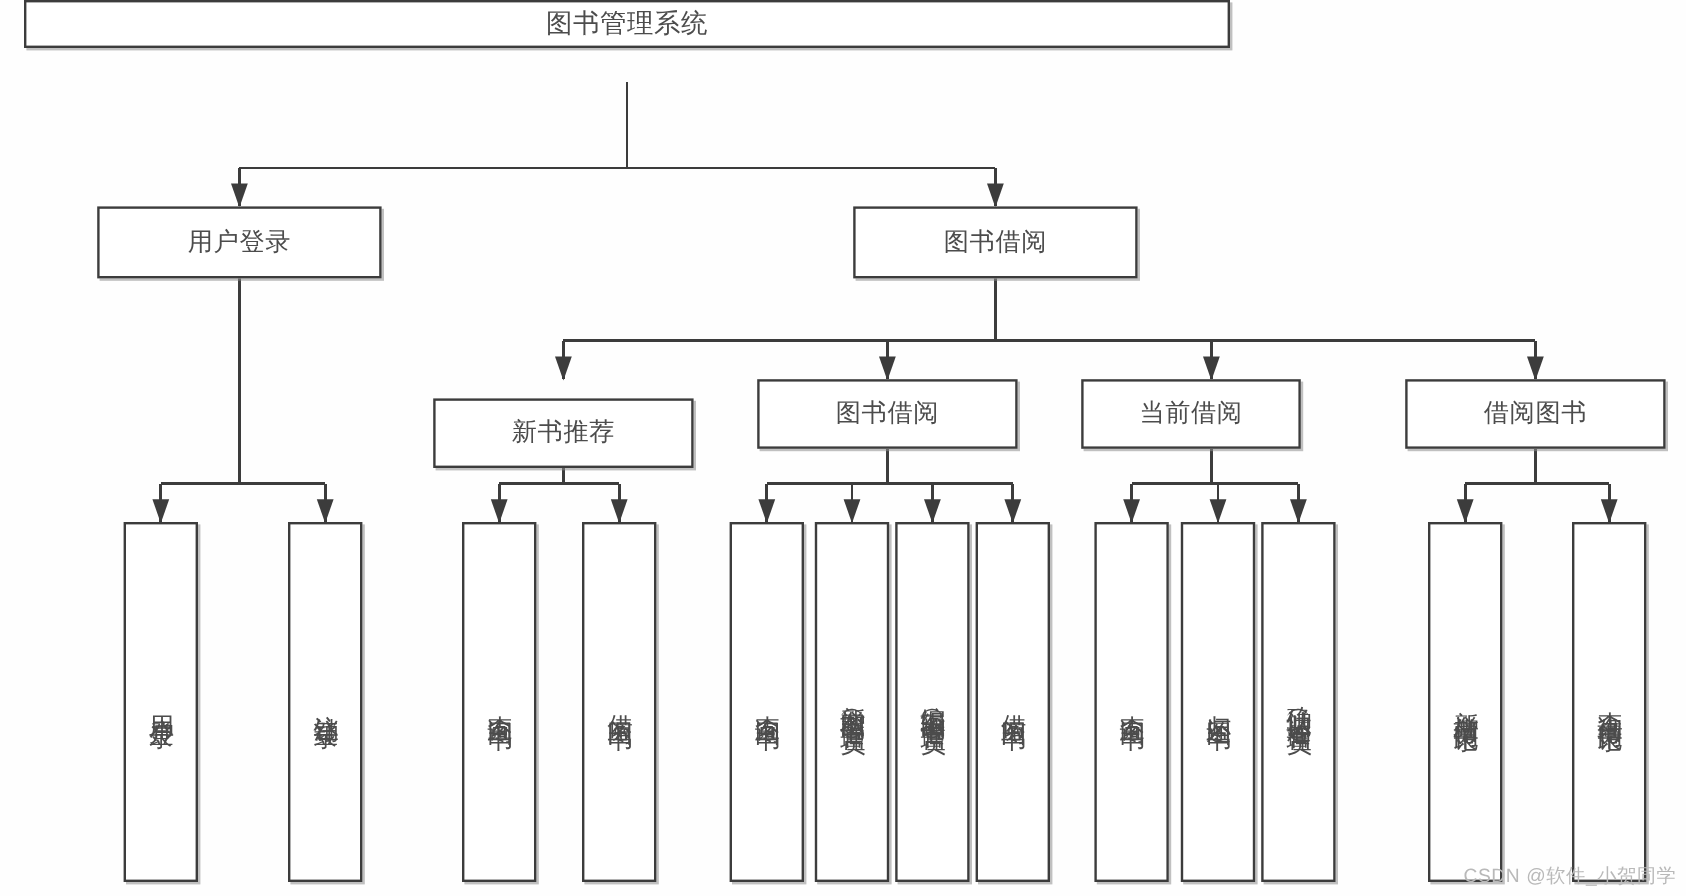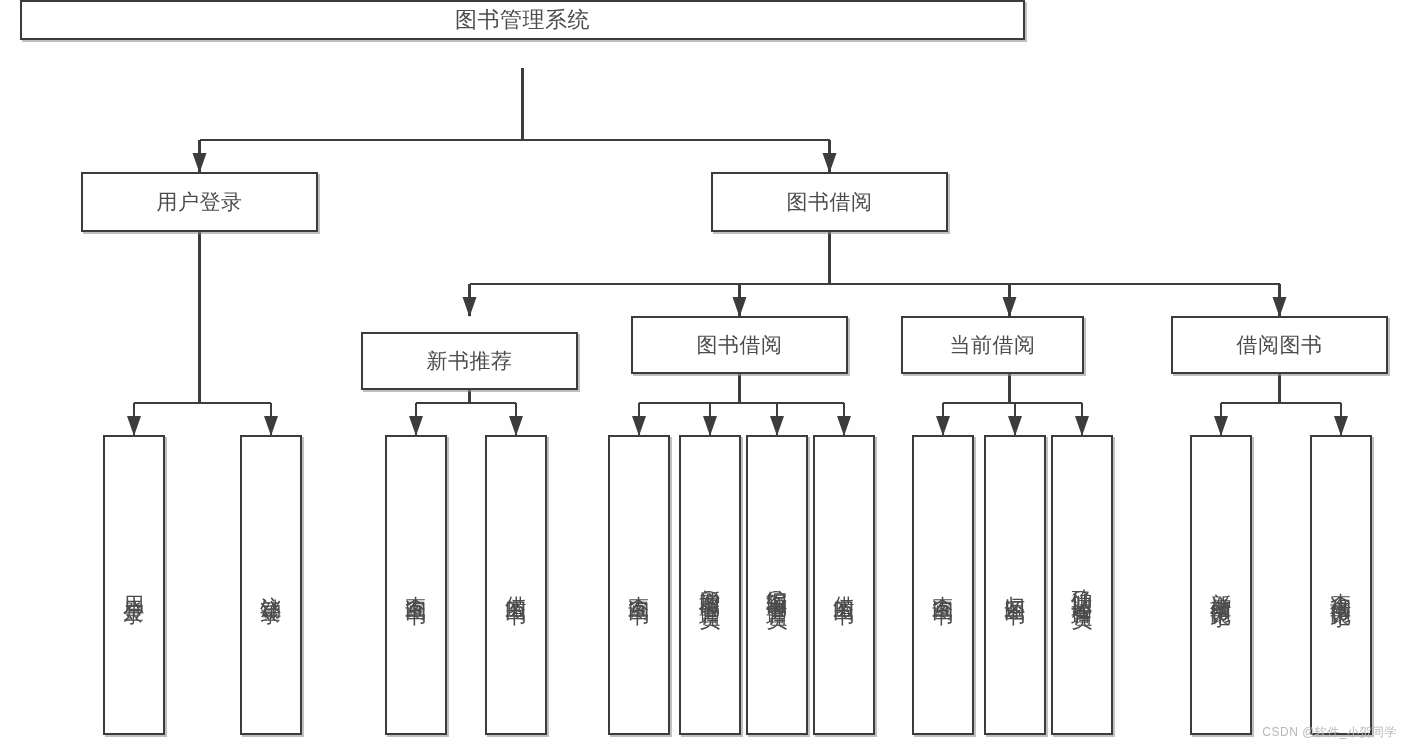--- a/index.html
+++ b/index.html
@@ -54,21 +54,21 @@
     justify-content: center;
     text-align: center;
   }
   .node-root {
     font-size: 22px;
   }
   #watermark {
     position: absolute;
     right: 8px;
     bottom: 6px;
-    font-size: 12px;
+    font-size: 16px;
     color: #b9b9b9;
     letter-spacing: 0.5px;
     white-space: nowrap;
     user-select: none;
   }
 </style>
 </head>
 <body>
 
 <div id="diagram-root">

